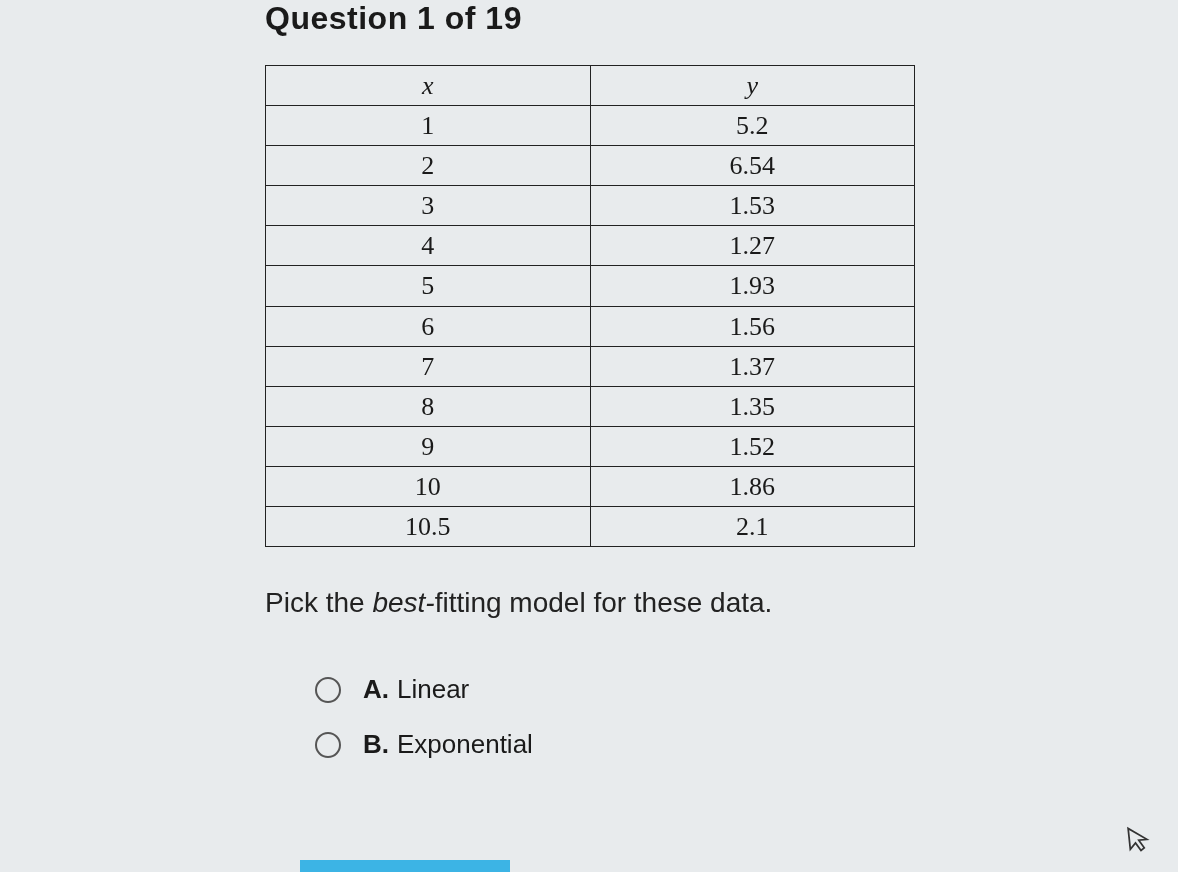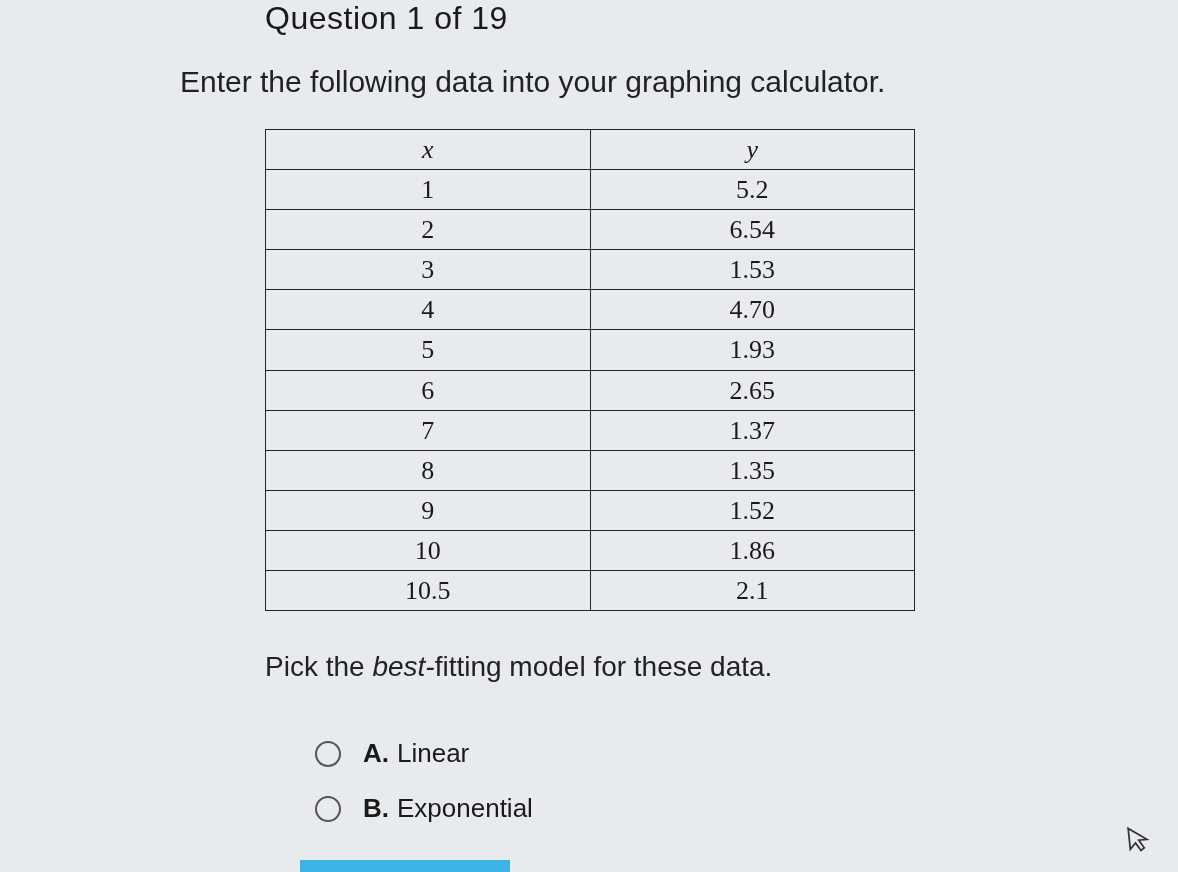--- a/index.html
+++ b/index.html
@@ -16,21 +16,21 @@
       height: 872px;
       position: relative;
       overflow: hidden;
     }
     .content {
       padding-left: 180px;
       padding-top: 0;
     }
     .question-header {
       font-size: 32px;
-      font-weight: normal;
+      font-weight: bold;
       margin-left: 85px;
       margin-bottom: 28px;
       letter-spacing: 0.5px;
     }
     .instruction {
       font-size: 30px;
       margin-bottom: 30px;
       color: #222;
     }
     .table-wrap {
@@ -102,21 +102,20 @@
       width: 210px;
       height: 12px;
       background: #3cb4e5;
     }
   </style>
 </head>
 <body>
 
 <div class="content">
   <div class="question-header">Question 1 of 19</div>
-  <div class="instruction">Enter the following data into your graphing calculator.</div>
 
   <div class="table-wrap">
     <table>
       <thead>
         <tr>
           <th>x</th>
           <th>y</th>
         </tr>
       </thead>
       <tbody id="table-body">
@@ -127,29 +126,29 @@
           <tr>
             <td>2</td>
             <td>6.54</td>
           </tr>
           <tr>
             <td>3</td>
             <td>1.53</td>
           </tr>
           <tr>
             <td>4</td>
-            <td>4.70</td>
+            <td>1.27</td>
           </tr>
           <tr>
             <td>5</td>
             <td>1.93</td>
           </tr>
           <tr>
             <td>6</td>
-            <td>2.65</td>
+            <td>1.56</td>
           </tr>
           <tr>
             <td>7</td>
             <td>1.37</td>
           </tr>
           <tr>
             <td>8</td>
             <td>1.35</td>
           </tr>
           <tr>

